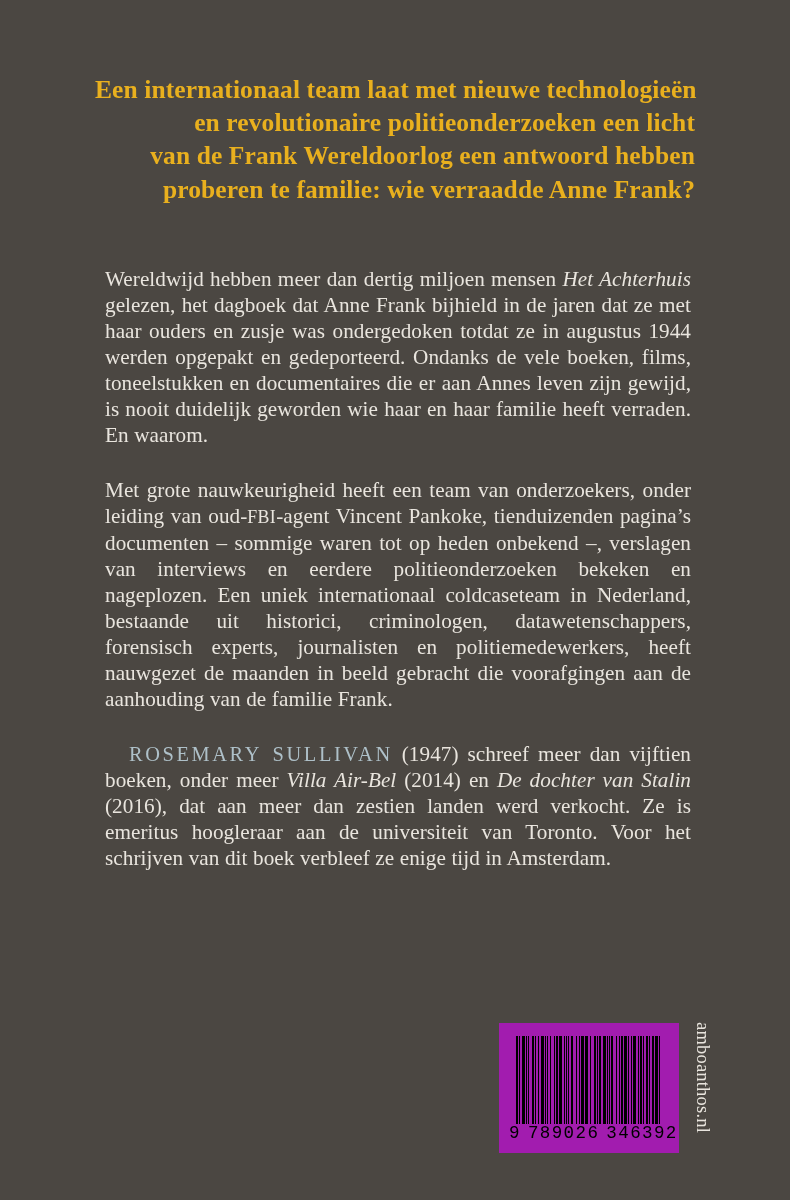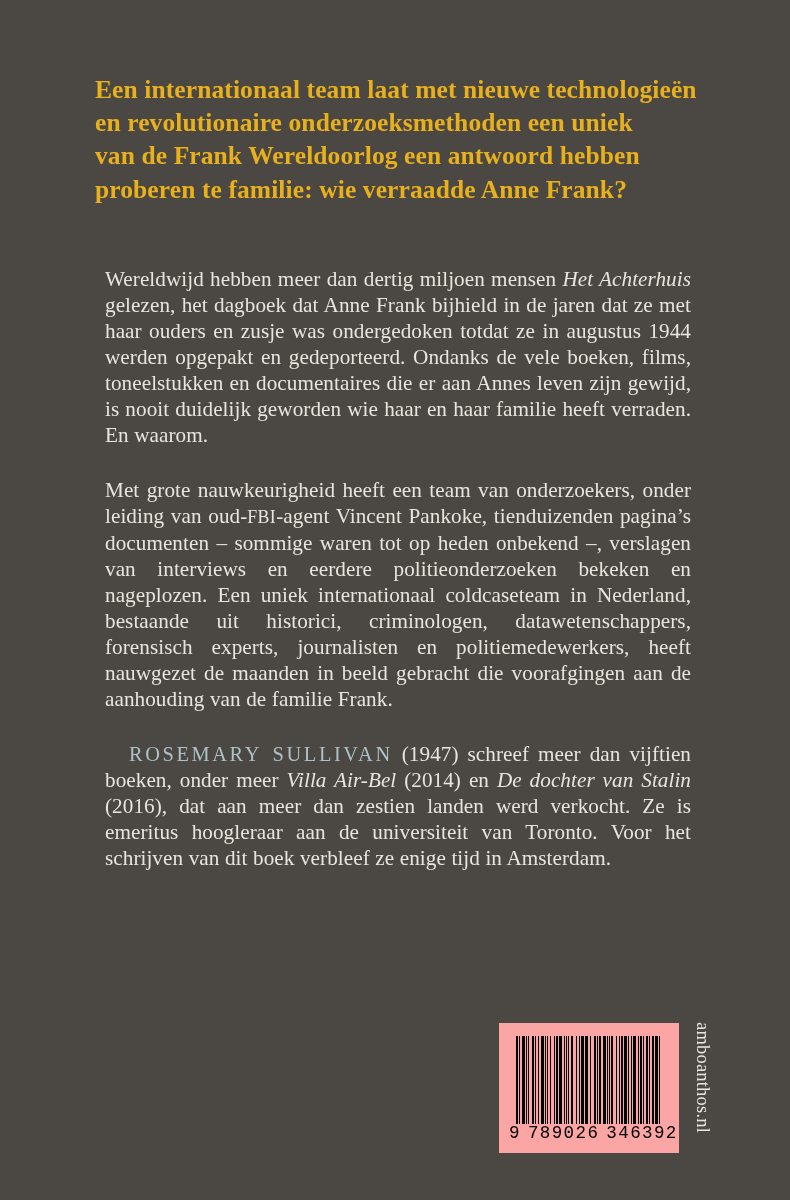--- a/index.html
+++ b/index.html
@@ -22,21 +22,21 @@
     background: #4b4742;
     box-sizing: border-box;
   }
 
   
   .headline {
     position: absolute;
     left: 95px;
     top: 73px;
     width: 600px;
-    text-align: left;
+    text-align: right;
     color: #e9b01e;
     font-weight: bold;
     font-size: 25.5px;
     line-height: 33.2px;
     letter-spacing: 0.1px;
   }
   .headline .hl-line {
     display: block;
     white-space: nowrap;
   }
@@ -84,21 +84,21 @@
     margin-left: 24px;
   }
 
   
   .barcode-box {
     position: absolute;
     left: 499px;
     top: 1023px;
     width: 180px;
     height: 130px;
-    background: #fca5a5;
+    background: #a21caf;
     box-sizing: border-box;
     padding-left: 36px;
   }
   .barcode-bars {
     position: absolute;
     left: 17px;
     top: 13px;
     width: 146px;
     height: 88px;
     display: flex;
@@ -149,21 +149,21 @@
     line-height: 1;
   }
 </style>
 </head>
 <body>
 
 <div class="cover">
 
   <div class="headline">
     <span class="hl-line">Een internationaal team laat met nieuwe technologieën</span>
-    <span class="hl-line">en revolutionaire onderzoeksmethoden een uniek</span>
+    <span class="hl-line">en revolutionaire politieonderzoeken een licht</span>
     <span class="hl-line">van de Frank Wereldoorlog een antwoord hebben</span>
     <span class="hl-line">proberen te familie: wie verraadde Anne Frank?</span>
   </div>
 
   <div class="body-col">
 
     <p class="para last-line-left"><span>Wereldwijd hebben meer dan dertig miljoen mensen </span><span class="ital">Het Achterhuis</span><span> gelezen, het dagboek dat Anne Frank bijhield in de jaren dat ze met haar ouders en zusje was ondergedoken totdat ze in augustus 1944 werden opgepakt en gedeporteerd. Ondanks de vele boeken, films, toneelstukken en documentaires die er aan Annes leven zijn gewijd, is nooit duidelijk geworden wie haar en haar familie heeft verraden. En waarom.</span></p>
 
     <p class="para last-line-left"><span>Met grote nauwkeurigheid heeft een team van onderzoekers, onder leiding van oud-</span><span class="smallcaps">FBI</span><span>-agent Vincent Pankoke, tienduizenden pagina’s documenten – sommige waren tot op heden onbekend –, verslagen van interviews en eerdere politieonderzoeken bekeken en nageplozen. Een uniek internationaal coldcaseteam in Nederland, bestaande uit historici, criminologen, datawetenschappers, forensisch experts, journalisten en politiemedewerkers, heeft nauwgezet de maanden in beeld gebracht die voorafgingen aan de aanhouding van de familie Frank.</span></p>
 

